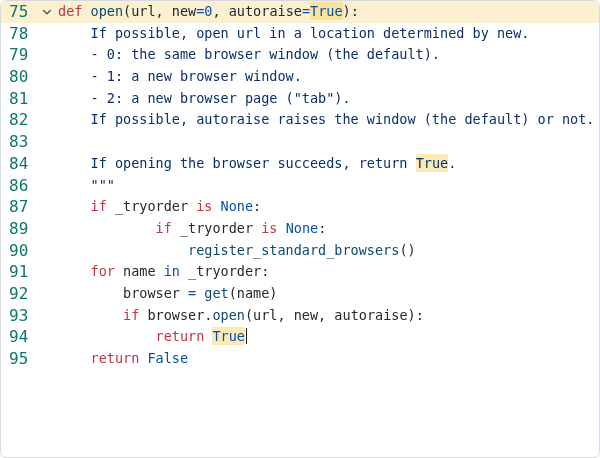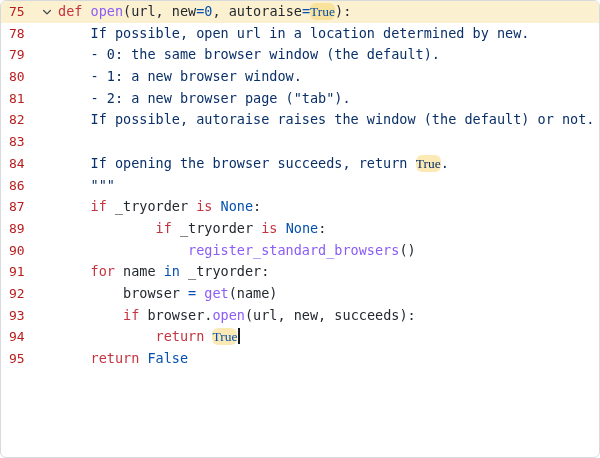--- a/index.html
+++ b/index.html
@@ -18,44 +18,43 @@
   .line{
     display:flex;
     align-items:center;
     height:21.7px;
     line-height:21.7px;
   }
   .line.hl{background:#fbf1d1;}
   .num{
     flex:0 0 26px;
     padding-left:8px;
-    color:#b91c1c;
-    font-size:13px;
+    color:#0f766e;
+    font-size:16px;
     user-select:none;
   }
   .fold{
     flex:0 0 23px;
     display:flex;
     align-items:center;
     justify-content:center;
   }
   .code{
     white-space:pre;
     flex:1 1 auto;
   }
   .tok-k{color:#c5333f;}
   .tok-c{color:#0550ae;}
   .tok-s{color:#0a3069;}
-  .tok-f{color:#8b5cf6;}
+  .tok-f{color:#0c4a6e;}
   .tok-d{color:#24292f;margin-top:35px;}
   .tok-hlw{
     background:rgba(245,205,80,0.42);
-    border-radius:6px;
+    border-radius:0;
     box-shadow:0 1px 0 rgba(245,205,80,0.42), 0 -1px 0 rgba(245,205,80,0.42);
-    font-family:Liberation Serif, serif;
   }
   .caret{
     display:inline-block;
     width:1.5px;
     height:16px;
     background:#15191d;
     vertical-align:-3px;
     margin-left:1px;
   }
 </style>
@@ -134,21 +133,21 @@
         <span class="code"><span class="tok-d">    </span><span class="tok-k">for</span><span class="tok-d"> name </span><span class="tok-c">in</span><span class="tok-d"> _tryorder:</span></span>
       </div>
       <div class="line">
         <span class="num">92</span>
         <span class="fold"></span>
         <span class="code"><span class="tok-d">        browser </span><span class="tok-c">=</span><span class="tok-d"> </span><span class="tok-f">get</span><span class="tok-d">(name)</span></span>
       </div>
       <div class="line">
         <span class="num">93</span>
         <span class="fold"></span>
-        <span class="code"><span class="tok-d">        </span><span class="tok-k">if</span><span class="tok-d"> browser.</span><span class="tok-f">open</span><span class="tok-d">(url, new, succeeds):</span></span>
+        <span class="code"><span class="tok-d">        </span><span class="tok-k">if</span><span class="tok-d"> browser.</span><span class="tok-f">open</span><span class="tok-d">(url, new, autoraise):</span></span>
       </div>
       <div class="line">
         <span class="num">94</span>
         <span class="fold"></span>
         <span class="code"><span class="tok-d">            </span><span class="tok-k">return</span><span class="tok-d"> </span><span class="tok-c tok-hlw">True</span><span class="caret"></span></span>
       </div>
       <div class="line">
         <span class="num">95</span>
         <span class="fold"></span>
         <span class="code"><span class="tok-d">    </span><span class="tok-k">return</span><span class="tok-d"> </span><span class="tok-c">False</span></span>

